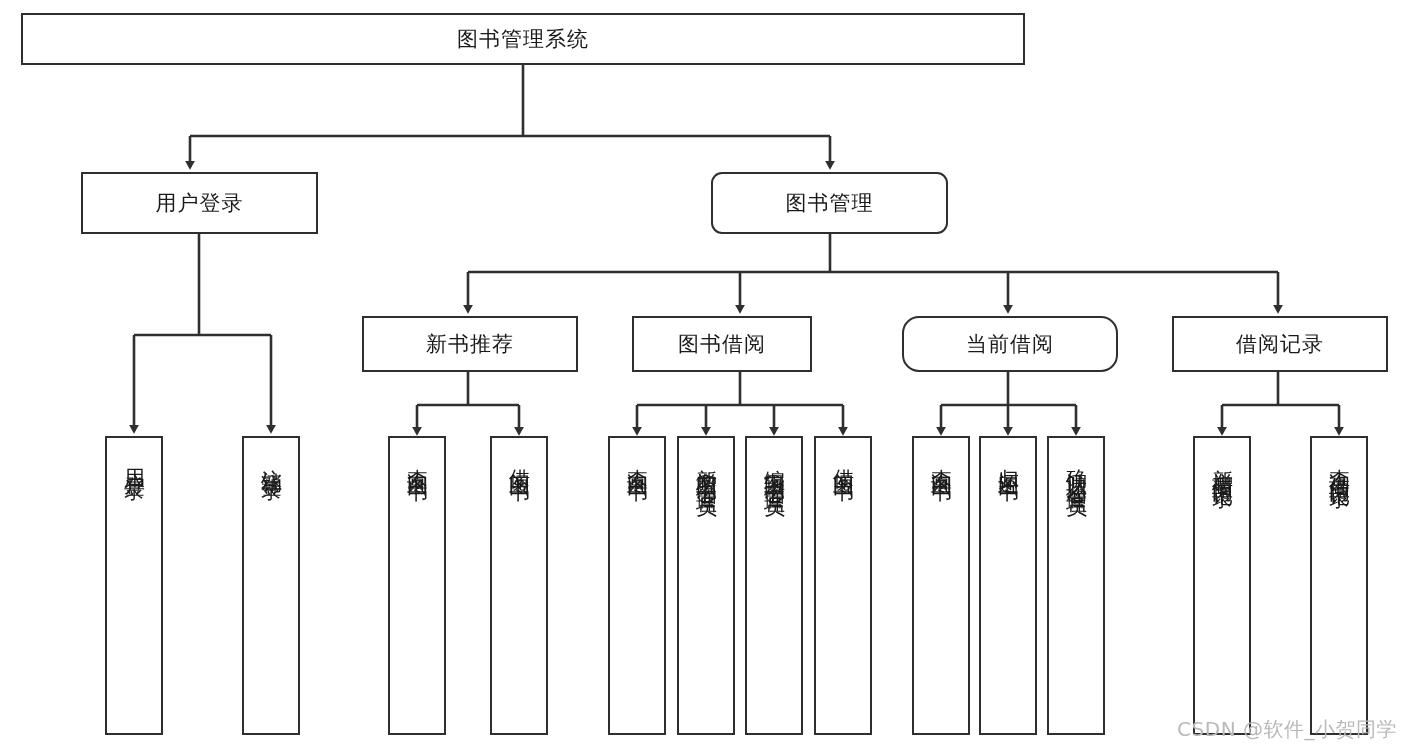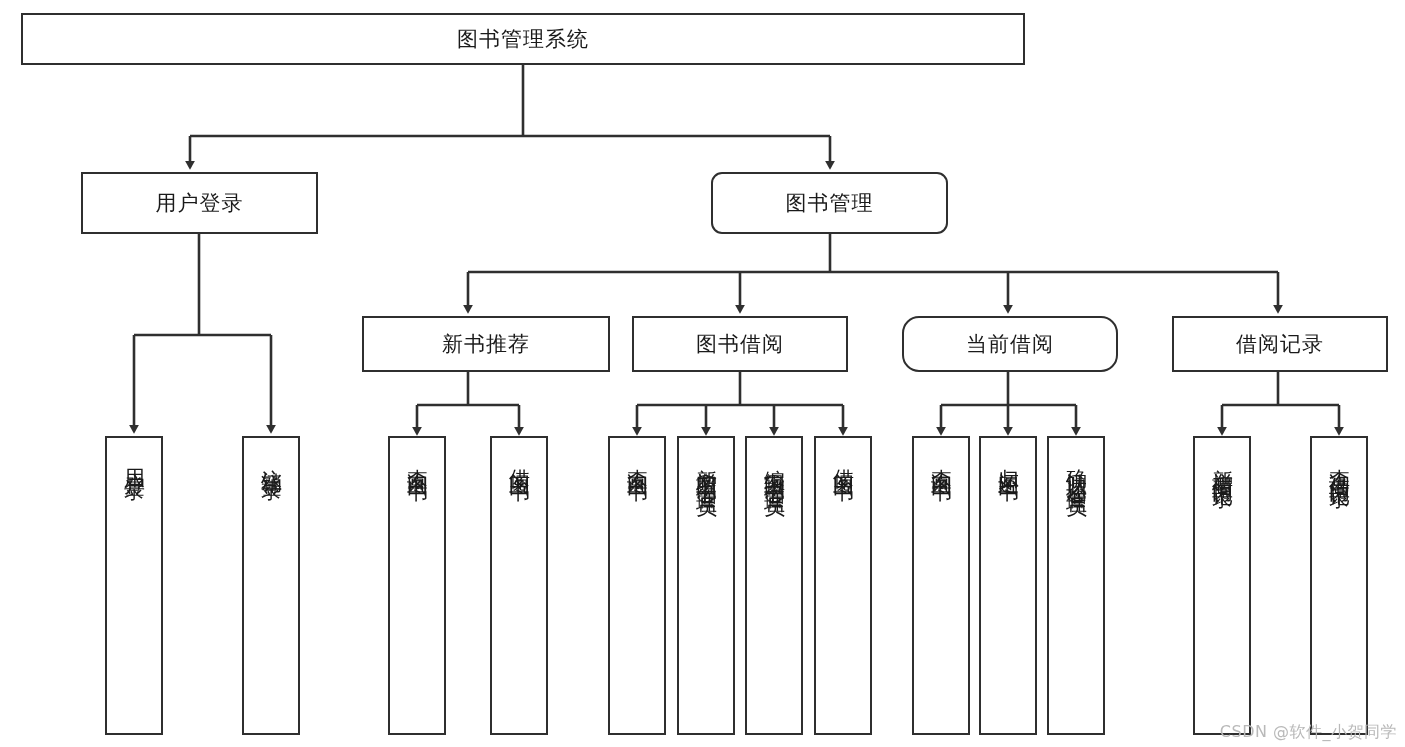--- a/index.html
+++ b/index.html
@@ -49,21 +49,21 @@
     text-orientation: upright;
     letter-spacing: 4px;
     line-height: 1;
     white-space: nowrap;
     display: block;
   }
   .watermark {
     position: absolute;
     right: 8px;
     bottom: 4px;
-    font-size: 16px;
+    font-size: 20px;
     color: #b9b9b9;
     letter-spacing: 0.5px;
     white-space: nowrap;
   }
 </style>
 </head>
 <body>
 
 <div id="canvas">
 
@@ -121,24 +121,24 @@
     <span>图书管理系统</span>
   </div>
 
   <div class="node h" style="left:81px; top:172px; width:237px; height:62px;">
     <span>用户登录</span>
   </div>
   <div class="node h" style="left:711px; top:172px; width:237px; height:62px;border-radius:11px;">
     <span>图书管理</span>
   </div>
 
-  <div class="node h" style="left:362px; top:316px; width:248px; height:56px;">
+  <div class="node h" style="left:362px; top:316px; width:216px; height:56px;">
     <span>新书推荐</span>
   </div>
-  <div class="node h" style="left:632px; top:316px; width:216px; height:56px;">
+  <div class="node h" style="left:632px; top:316px; width:180px; height:56px;">
     <span>图书借阅</span>
   </div>
   <div class="node h" style="left:902px; top:316px; width:216px; height:56px;border-radius:17px;">
     <span>当前借阅</span>
   </div>
   <div class="node h" style="left:1172px; top:316px; width:216px; height:56px;">
     <span>借阅记录</span>
   </div>
 
   <div class="node v" style="left:105px; top:436px; width:58px; height:299px;">

